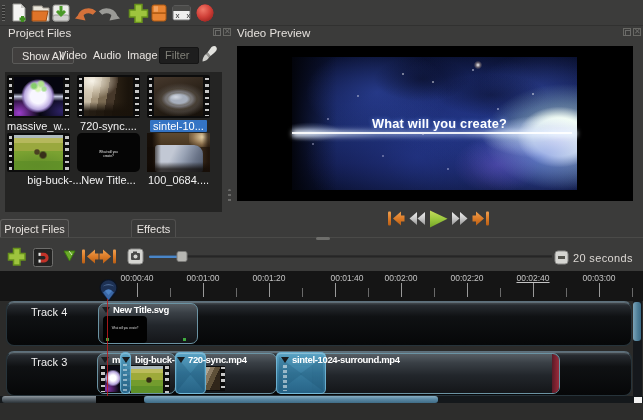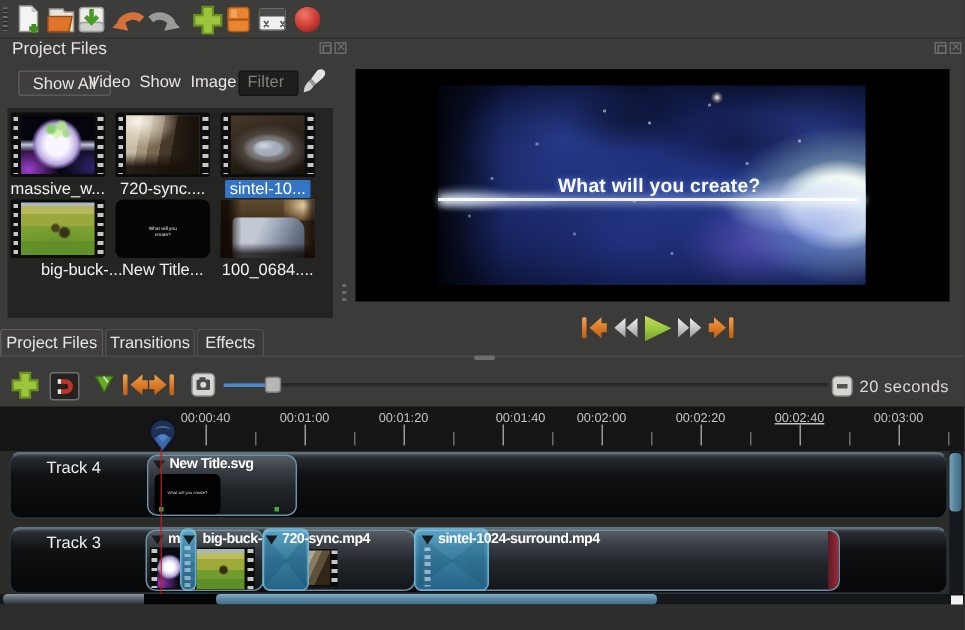--- a/index.html
+++ b/index.html
@@ -153,26 +153,27 @@
             <stop offset=".5" stop-color="#d04038"></stop>
             <stop offset="1" stop-color="#8c1a16"></stop>
       </radialGradient>
         </defs>
     </svg>
   </div>
 
   <div class="ptitle" style="left:8px;">Project Files</div>
   <div class="dockico r" style="left:213px;"></div>
   <div class="dockico x" style="left:223px;"></div>
+  <div class="ptitle" style="left:237px;">Video Preview</div>
   <div class="dockico r" style="left:623px;"></div>
   <div class="dockico x" style="left:633px;"></div>
 
   <div class="fbtn" id="showall" style="left:12px;width:62px;">Show All</div>
   <div class="fbtn" style="left:59px;width:26px;">Video</div>
-  <div class="fbtn" style="left:93px;width:26px;">Show</div>
+  <div class="fbtn" style="left:93px;width:26px;">Audio</div>
   <div class="fbtn" style="left:127px;width:28px;">Image</div>
   <div id="filterinput" style="left:159px;width:40px;">Filter</div>
   <svg class="abs" style="left:201px;top:45px" width="18" height="19" viewBox="0 0 18 19">
     <path d="M10.5 2 Q14 0 15.5 2.5 Q17 5 12.5 8.5 L9.5 11 L6.5 7.5 Z" fill="#e2e2de"></path>
     <path d="M6.5 7.5 L9.5 11 L8 12.5 L5 9 Z" fill="#9a9a96"></path>
     <path d="M5 9 L8 12.5 Q6 16 1.5 16.5 Q1.5 12 5 9 Z" fill="#d0d0cc"></path>
   </svg>
 
   <div id="grid">
 
@@ -237,21 +238,20 @@
 
     <div class="thumblabel" style="left:2px;top:48px;width:63px;">massive_w...</div>
     <div class="thumblabel" style="left:72px;top:48px;width:63px;">720-sync....</div>
     <div class="thumblabel" style="left:142px;top:48px;width:63px;"><span class="sel">&nbsp;sintel-10...&nbsp;</span></div>
     <div class="thumblabel" style="left:2px;top:102px;width:63px;margin-left:16px;">big-buck-...</div>
     <div class="thumblabel" style="left:72px;top:102px;width:63px;">New Title...</div>
     <div class="thumblabel" style="left:142px;top:102px;width:63px;">100_0684....</div>
   </div>
 
   <div class="tab active" style="left:0px;width:69px;">Project Files</div>
-  <div class="tab" style="left:70px;width:60px;">Transitions</div>
   <div class="tab" style="left:131px;width:45px;">Effects</div>
   <div id="tabline"></div>
   <div class="abs" style="left:316px;top:236.5px;width:14px;height:3px;border-radius:1.5px;background:#6e6e6b;"></div>
   <div class="abs" style="left:228px;top:189px;width:3px;height:14px;border-radius:1.5px;background:repeating-linear-gradient(180deg,#6a6a68 0 2px,#3b3b3a 2px 5px);"></div>
 
   <div id="preview">
     <div id="nebula">
       <div id="streak"></div>
         <div id="streak2"></div>
       <div class="star" style="left:110px;top:16px;box-shadow:30px 8px 0 #fff, 70px -4px 0 #eef, -45px 22px 0 #dde, 95px 35px 0 #eef, -75px 45px 0 #cce, 20px 60px 0 #dde, 130px 20px 0 #fff, -20px 82px 0 #bbd, 45px 95px 0 #cce, -90px 70px 0 #bbd;"></div>

